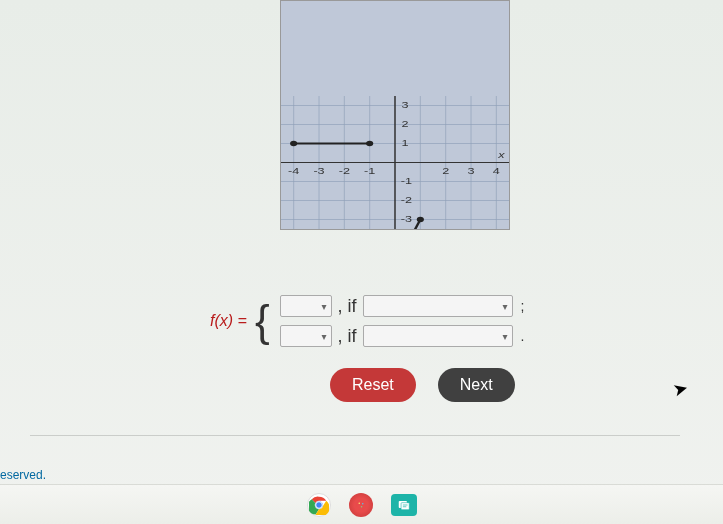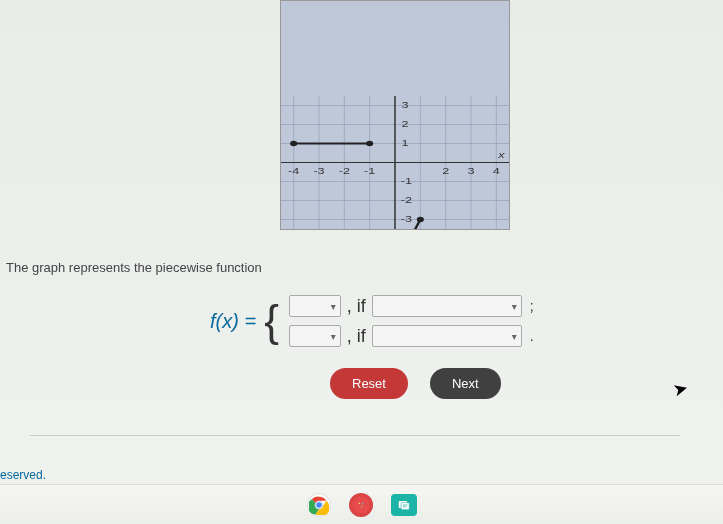--- a/index.html
+++ b/index.html
@@ -34,23 +34,23 @@
     }
     .function-def {
       position: absolute;
       top: 295px;
       left: 210px;
       display: flex;
       align-items: center;
       gap: 6px;
     }
     .fx-label {
-      font-size: 20px;
+      font-size: 16px;
       font-style: italic;
-      color: #0369a1;
+      color: #b91c1c;
       margin-right: 2px;
     }
     .brace {
       font-size: 44px;
       font-weight: 200;
       color: #333;
       line-height: 0.8;
       margin-right: 4px;
     }
     .rows { display: flex; flex-direction: column; gap: 8px; }
@@ -88,21 +88,21 @@
     .buttons {
       position: absolute;
       top: 368px;
       left: 330px;
       display: flex;
       gap: 22px;
     }
     .btn {
       padding: 8px 22px;
       border-radius: 18px;
-      font-size: 13px;
+      font-size: 16px;
       font-weight: 500;
       color: #fff;
       border: none;
       cursor: pointer;
     }
     .btn-reset { background: #c43838; }
     .btn-next { background: #404040; }
     .cursor-arrow {
       position: absolute;
       top: 378px;
@@ -229,21 +229,20 @@
         <line x1="-1" y1="-8" x2="1" y2="-3"></line>
       </g>
       <g>
         <circle cx="-4" cy="1" r="0.14" fill="#222"></circle>
         <circle cx="-1" cy="1" r="0.14" fill="#222"></circle>
         <circle cx="1" cy="-3" r="0.14" fill="#222"></circle>
       </g>
     </svg>
   </div>
 
-  <div class="prompt-text">The graph represents the piecewise function</div>
 
   <div class="function-def">
     <span class="fx-label">f(x) = </span>
     <span class="brace">{</span>
     <div class="rows">
       <div class="row">
         <div class="dropdown-small">
           <span>▾</span>
         </div>
         <span class="if-label">, if</span>

